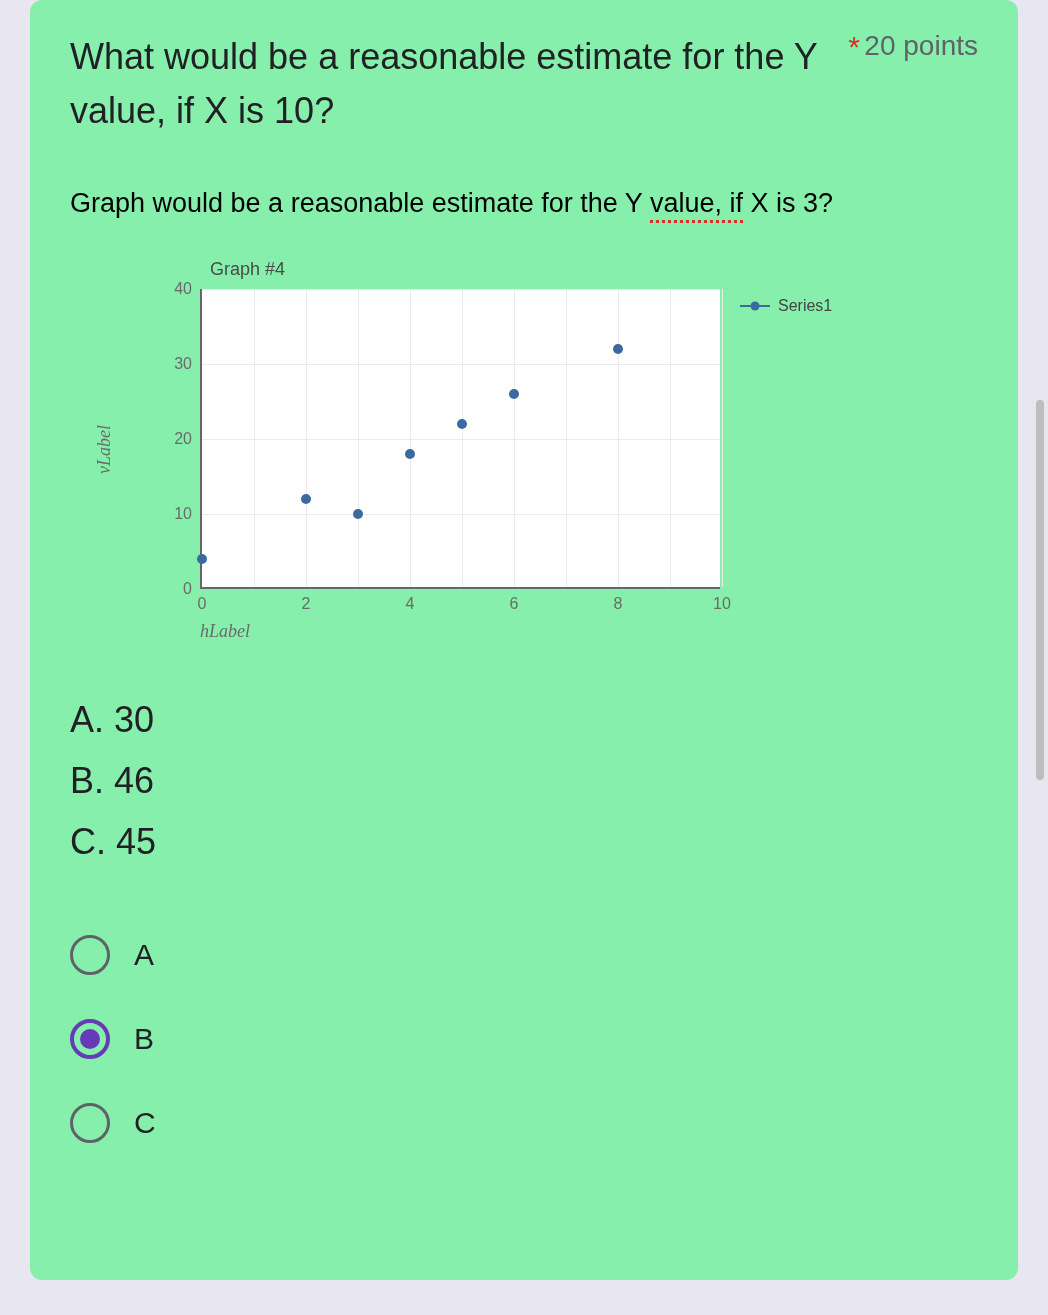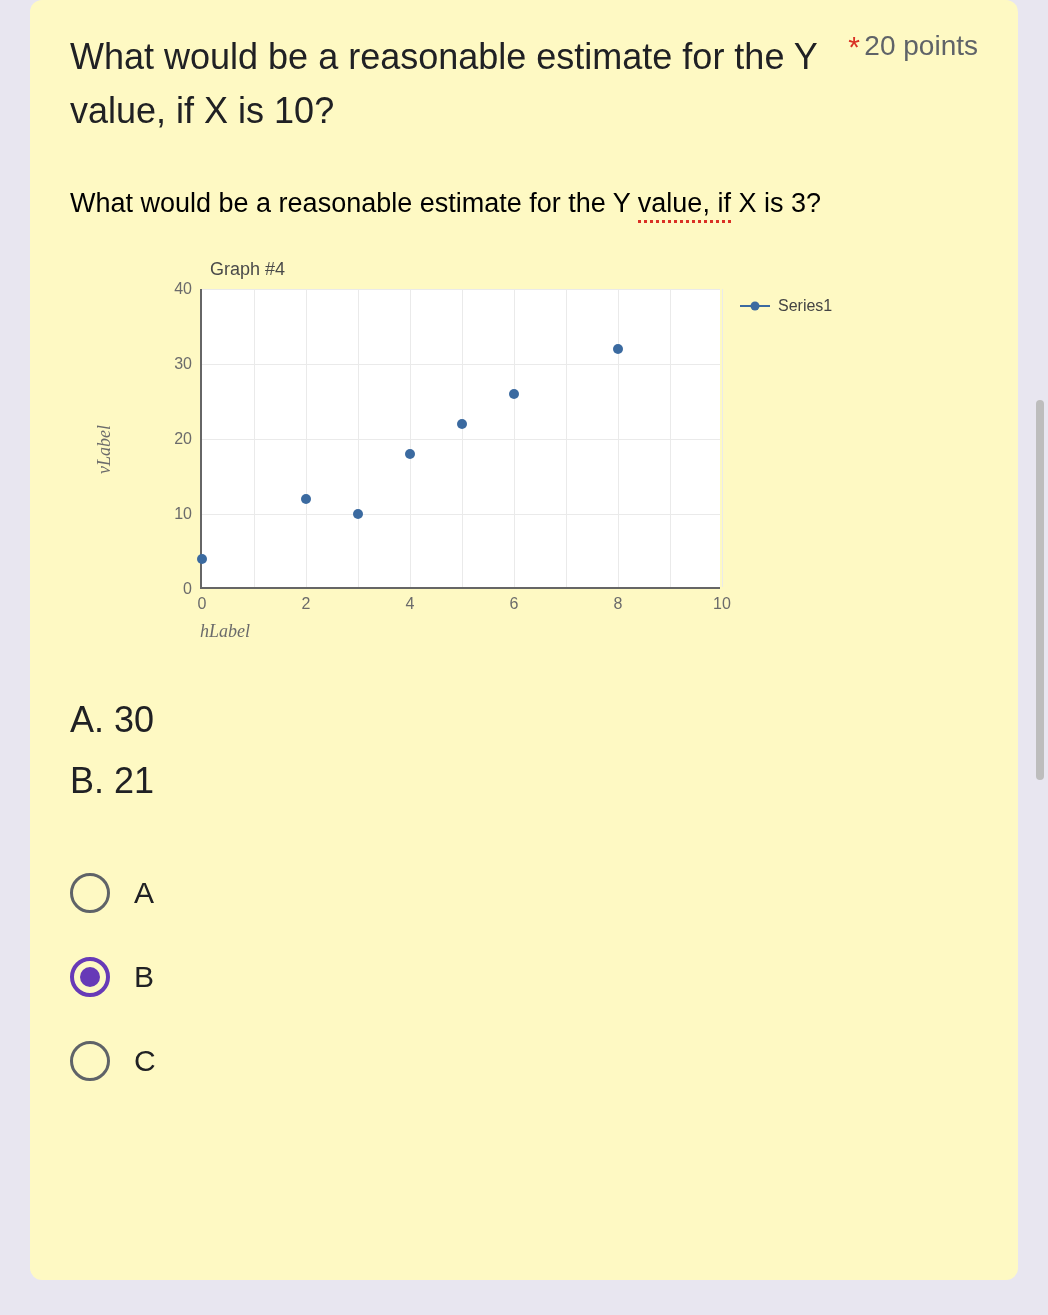--- a/index.html
+++ b/index.html
@@ -5,21 +5,21 @@
   * { box-sizing: border-box; margin: 0; padding: 0; }
   body {
     background: #e8e6f0;
     font-family: Arial, Helvetica, sans-serif;
     width: 1048px;
     height: 1315px;
     position: relative;
     padding: 0 30px;
   }
   .card {
-    background: #fef9c3;
+    background: #86efac;
     border-radius: 12px;
     padding: 30px 40px 60px 40px;
     width: 100%;
     min-height: 1280px;
     position: relative;
   }
   .question-header {
     display: flex;
     justify-content: space-between;
     align-items: flex-start;
@@ -222,21 +222,21 @@
     <div class="question-title">
       <span>What would be a reasonable estimate for the Y value, if X is 10?</span>
     </div>
     <div>
       <span class="required-star">*</span>
       <span class="points">20 points</span>
     </div>
   </div>
 
   <div class="sub-question">
-    <span>What would be a reasonable estimate for the Y </span><span class="sub-underline">value, if</span><span> X is 3?</span>
+    <span>Graph would be a reasonable estimate for the Y </span><span class="sub-underline">value, if</span><span> X is 3?</span>
   </div>
 
   <div class="chart-area">
     <div class="chart-title">Graph #4</div>
     <div class="vlabel">vLabel</div>
     <div class="plot" id="plot">
         <div class="grid-v" style="left: 52px;"></div>
         <div class="grid-v" style="left: 104px;"></div>
         <div class="grid-v" style="left: 156px;"></div>
         <div class="grid-v" style="left: 208px;"></div>
@@ -271,21 +271,22 @@
       </div>
     <div class="hlabel">hLabel</div>
     <div class="legend">
       <span class="legend-line"></span>
       <span>Series1</span>
     </div>
   </div>
 
   <div class="answer-list">
     <div class="answer-item">A.  30</div>
-    <div class="answer-item">B.  21</div>
+    <div class="answer-item">B.  46</div>
+    <div class="answer-item">C.  45</div>
   </div>
 
   <div class="options" id="options">
       <div class="option">
         <div class="radio"></div>
         <div class="option-label">A</div>
       </div>
       <div class="option">
         <div class="radio selected"></div>
         <div class="option-label">B</div>

